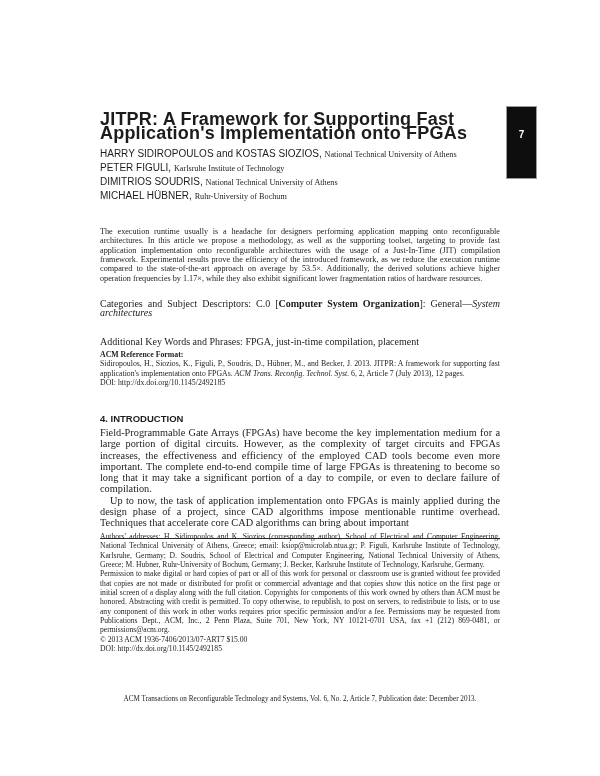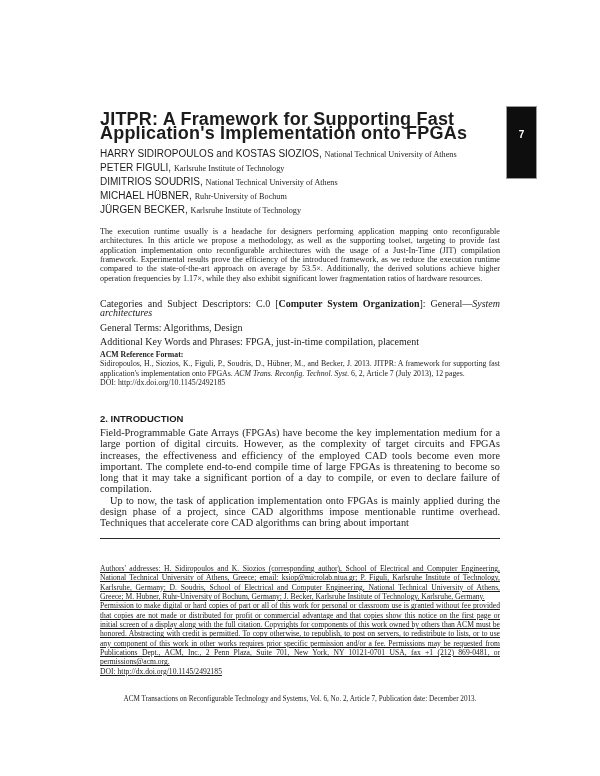--- a/index.html
+++ b/index.html
@@ -74,24 +74,23 @@
   }
   .body-text p { margin:0; }
   .body-text p.indented { text-indent:10px; }
 
   .footnote-rule {
     top:538px;
     border-top:1px solid #2a2a2a;
     height:0;
   }
   .footnotes {
-    top:564px;
+    top:532px;
     font-size:7.6px; line-height:9.35px;
     text-align:justify;
-    text-decoration:underline;
   }
   .footnotes p { margin:0; }
 
   .footer {
     top:695px;
     font-size:7.2px;
     text-align:center;
     white-space:nowrap;
   }
   b,i { color:inherit; }
@@ -105,47 +104,46 @@
     <span>7</span>
   </div>
 
   <div class="abs title">JITPR: A Framework for Supporting Fast Application's Implementation onto FPGAs</div>
 
   <div class="abs authors">
     <div class="author-line"><span class="author-name">HARRY SIDIROPOULOS and KOSTAS SIOZIOS, </span><span class="author-aff">National Technical University of Athens</span></div>
     <div class="author-line"><span class="author-name">PETER FIGULI, </span><span class="author-aff">Karlsruhe Institute of Technology</span></div>
     <div class="author-line"><span class="author-name">DIMITRIOS SOUDRIS, </span><span class="author-aff">National Technical University of Athens</span></div>
     <div class="author-line"><span class="author-name">MICHAEL HÜBNER, </span><span class="author-aff">Ruhr-University of Bochum</span></div>
-    <div class="author-line"><span class="author-name">JÜRGEN BECKER, </span><span class="author-aff">Karlsruhe Institute of Technology</span></div>
   </div>
 
   <div class="abs abstract">The execution runtime usually is a headache for designers performing application mapping onto reconfigurable architectures. In this article we propose a methodology, as well as the supporting toolset, targeting to provide fast application implementation onto reconfigurable architectures with the usage of a Just-In-Time (JIT) compilation framework. Experimental results prove the efficiency of the introduced framework, as we reduce the execution runtime compared to the state-of-the-art approach on average by 53.5×. Additionally, the derived solutions achieve higher operation frequencies by 1.17×, while they also exhibit significant lower fragmentation ratios of hardware resources.</div>
 
   <div class="abs meta categories"><span>Categories and Subject Descriptors: C.0 [</span><b>Computer System Organization</b><span>]: General—</span><i>System architectures</i></div>
 
-  <div class="abs meta generalterms">General Terms: Algorithms, Design</div>
 
   <div class="abs meta keywords">Additional Key Words and Phrases: FPGA, just-in-time compilation, placement</div>
 
   <div class="abs acmref">
     <div class="label">ACM Reference Format:</div>
     <div><span>Sidiropoulos, H., Siozios, K., Figuli, P., Soudris, D., Hübner, M., and Becker, J. 2013. JITPR: A framework for supporting fast application's implementation onto FPGAs. </span><i>ACM Trans. Reconfig. Technol. Syst.</i><span> 6, 2, Article 7 (July 2013), 12 pages.</span></div>
     <div>DOI: http://dx.doi.org/10.1145/2492185</div>
   </div>
 
-  <div class="abs intro-heading">2. INTRODUCTION</div>
+  <div class="abs intro-heading">4. INTRODUCTION</div>
 
   <div class="abs body-text">
     <p>Field-Programmable Gate Arrays (FPGAs) have become the key implementation medium for a large portion of digital circuits. However, as the complexity of target circuits and FPGAs increases, the effectiveness and efficiency of the employed CAD tools become even more important. The complete end-to-end compile time of large FPGAs is threatening to become so long that it may take a significant portion of a day to compile, or even to declare failure of compilation.</p>
     <p class="indented">Up to now, the task of application implementation onto FPGAs is mainly applied during the design phase of a project, since CAD algorithms impose mentionable runtime overhead. Techniques that accelerate core CAD algorithms can bring about important</p>
   </div>
 
   <div class="abs footnote-rule"></div>
 
   <div class="abs footnotes">
     <p>Authors' addresses: H. Sidiropoulos and K. Siozios (corresponding author), School of Electrical and Computer Engineering, National Technical University of Athens, Greece; email: ksiop@microlab.ntua.gr; P. Figuli, Karlsruhe Institute of Technology, Karlsruhe, Germany; D. Soudris, School of Electrical and Computer Engineering, National Technical University of Athens, Greece; M. Hubner, Ruhr-University of Bochum, Germany; J. Becker, Karlsruhe Institute of Technology, Karlsruhe, Germany.</p>
     <p>Permission to make digital or hard copies of part or all of this work for personal or classroom use is granted without fee provided that copies are not made or distributed for profit or commercial advantage and that copies show this notice on the first page or initial screen of a display along with the full citation. Copyrights for components of this work owned by others than ACM must be honored. Abstracting with credit is permitted. To copy otherwise, to republish, to post on servers, to redistribute to lists, or to use any component of this work in other works requires prior specific permission and/or a fee. Permissions may be requested from Publications Dept., ACM, Inc., 2 Penn Plaza, Suite 701, New York, NY 10121-0701 USA, fax +1 (212) 869-0481, or permissions@acm.org.</p>
+    <p>© 2013 ACM 1936-7406/2013/07-ART7 $15.00</p>
     <p>DOI: http://dx.doi.org/10.1145/2492185</p>
   </div>
 
   <div class="abs footer">ACM Transactions on Reconfigurable Technology and Systems, Vol. 6, No. 2, Article 7, Publication date: December 2013.</div>
 
 </div>
 
 </body></html>

